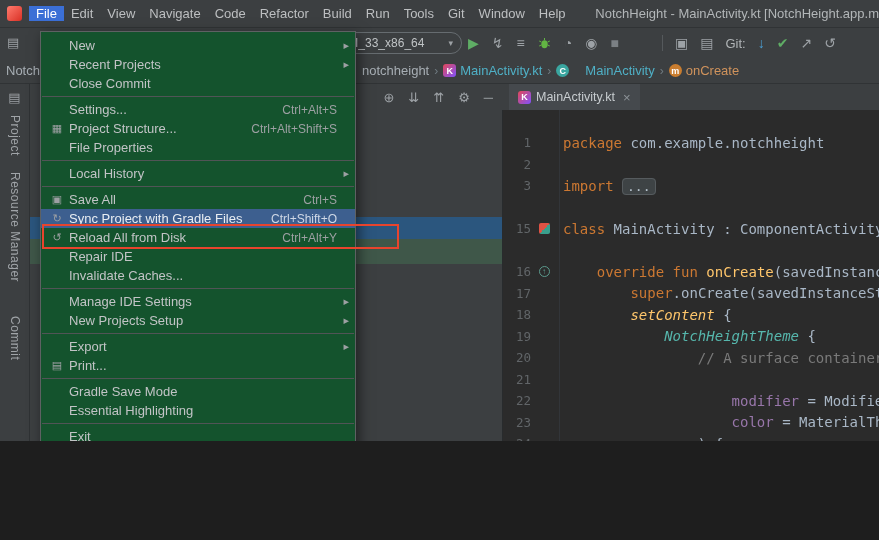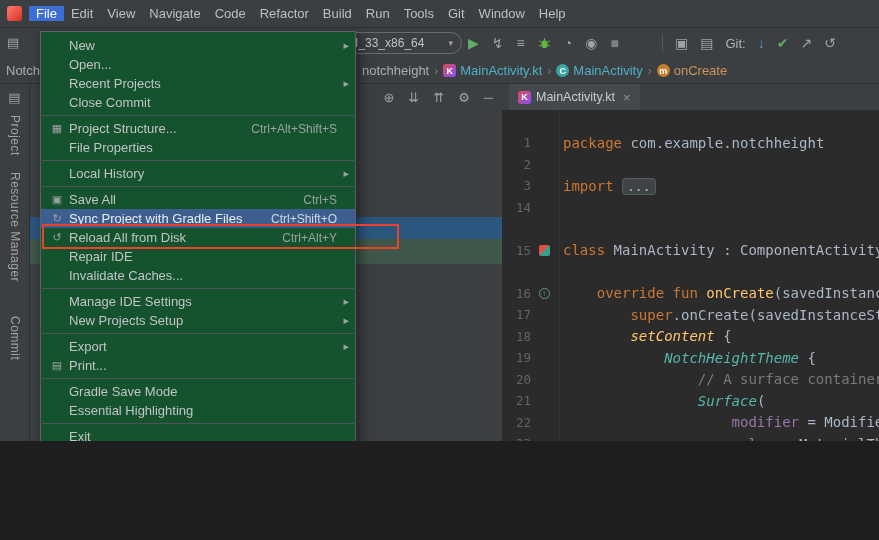--- a/index.html
+++ b/index.html
@@ -104,20 +104,21 @@
     opacity:.93;letter-spacing:1px;z-index:40;white-space:nowrap;}
 </style>
 </head>
 <body>
 
 <div id="app">
 
   <div id="titlebar">
     <span id="app-icon"></span>
     <nav id="menubar"><span class="mb-item active">File</span><span class="mb-item">Edit</span><span class="mb-item">View</span><span class="mb-item">Navigate</span><span class="mb-item">Code</span><span class="mb-item">Refactor</span><span class="mb-item">Build</span><span class="mb-item">Run</span><span class="mb-item">Tools</span><span class="mb-item">Git</span><span class="mb-item">Window</span><span class="mb-item">Help</span></nav>
+    <div id="window-title">NotchHeight - MainActivity.kt [NotchHeight.app.m</div>
   </div>
 
   <div id="toolbar">
     <span id="tb-left-icon">▤</span>
     <div id="device-combo">
       <span>API_33_x86_64</span>
       <span class="caret">▾</span>
     </div>
     <div id="run-icons">
         <span class="tbi" style="color: rgb(95, 173, 101);">▶</span>
@@ -156,21 +157,21 @@
           <span style="color: rgb(167, 174, 180);">notchheight</span>
         </span>
         <span class="chev">›</span>
         <span class="crumb">
           <span class="badge k">K</span>
           <span style="color: rgb(79, 176, 198);">MainActivity.kt</span>
         </span>
         <span class="chev">›</span>
         <span class="crumb">
           <span class="badge c">C</span>
-          <span style="color: rgb(79, 176, 198);">MainActivity</span>
+          <span style="color: rgb(79, 176, 198); margin-left: 12px;">MainActivity</span>
         </span>
         <span class="chev">›</span>
         <span class="crumb">
           <span class="badge m">m</span>
           <span style="color: rgb(208, 147, 92);">onCreate</span>
         </span>
       </div>
   </div>
 
   <div id="stripe">
@@ -217,27 +218,20 @@
           </div>
           <div class="code"></div>
         </div>
         <div class="line-row">
           <div class="gutter">
             <span class="num">3</span>
             <span class="gmark"></span>
           </div>
           <div class="code"><span class="kw">import</span><span class="pl"> </span><span class="fold">...</span></div>
         </div>
-        <div class="line-row">
-          <div class="gutter">
-            <span class="num">14</span>
-            <span class="gmark"></span>
-          </div>
-          <div class="code"></div>
-        </div>
         <div class="line-row"></div>
         <div class="line-row">
           <div class="gutter">
             <span class="num">15</span>
             <span class="gmark">
               <span class="cls-icon"></span>
             </span>
           </div>
           <div class="code"><span class="kw">class</span><span class="pl"> MainActivity : ComponentActivity(</span></div>
         </div>
@@ -277,21 +271,20 @@
             <span class="num">20</span>
             <span class="gmark"></span>
           </div>
           <div class="code"><span class="pl">                </span><span class="cm">// A surface container</span></div>
         </div>
         <div class="line-row">
           <div class="gutter">
             <span class="num">21</span>
             <span class="gmark"></span>
           </div>
-          <div class="code"><span class="pl">                </span><span class="cmp">Surface</span><span class="pl">(</span></div>
         </div>
         <div class="line-row">
           <div class="gutter">
             <span class="num">22</span>
             <span class="gmark"></span>
           </div>
           <div class="code"><span class="pl">                    </span><span class="prm">modifier</span><span class="pl"> = Modifier</span></div>
         </div>
         <div class="line-row">
           <div class="gutter">
@@ -326,37 +319,37 @@
 
   <div id="menu-popup">
       <div class="menu-row">
         <span class="mi-icon"></span>
         <span class="mi-label">New</span>
         <span class="mi-shortcut"></span>
         <span class="mi-arrow">▸</span>
       </div>
       <div class="menu-row">
         <span class="mi-icon"></span>
-        <span class="mi-label">Open...</span>
-        <span class="mi-shortcut"></span>
-        <span class="mi-arrow"></span>
-      </div>
-      <div class="menu-row">
-        <span class="mi-icon"></span>
         <span class="mi-label">Recent Projects</span>
         <span class="mi-shortcut"></span>
         <span class="mi-arrow">▸</span>
       </div>
       <div class="menu-row">
         <span class="mi-icon"></span>
         <span class="mi-label">Close Commit</span>
         <span class="mi-shortcut"></span>
         <span class="mi-arrow"></span>
       </div>
       <div class="menu-sep"></div>
+      <div class="menu-row">
+        <span class="mi-icon"></span>
+        <span class="mi-label">Settings...</span>
+        <span class="mi-shortcut">Ctrl+Alt+S</span>
+        <span class="mi-arrow"></span>
+      </div>
       <div class="menu-row">
         <span class="mi-icon">▦</span>
         <span class="mi-label">Project Structure...</span>
         <span class="mi-shortcut">Ctrl+Alt+Shift+S</span>
         <span class="mi-arrow"></span>
       </div>
       <div class="menu-row">
         <span class="mi-icon"></span>
         <span class="mi-label">File Properties</span>
         <span class="mi-shortcut"></span>

